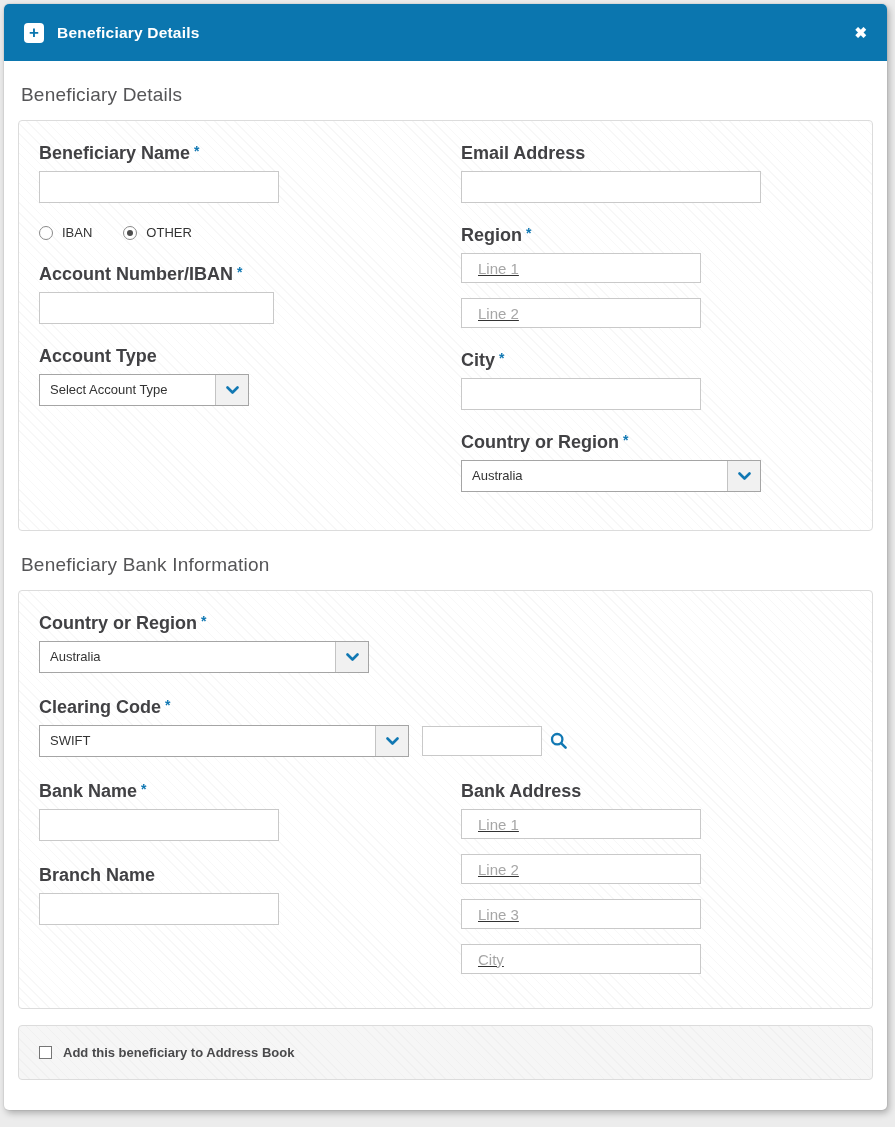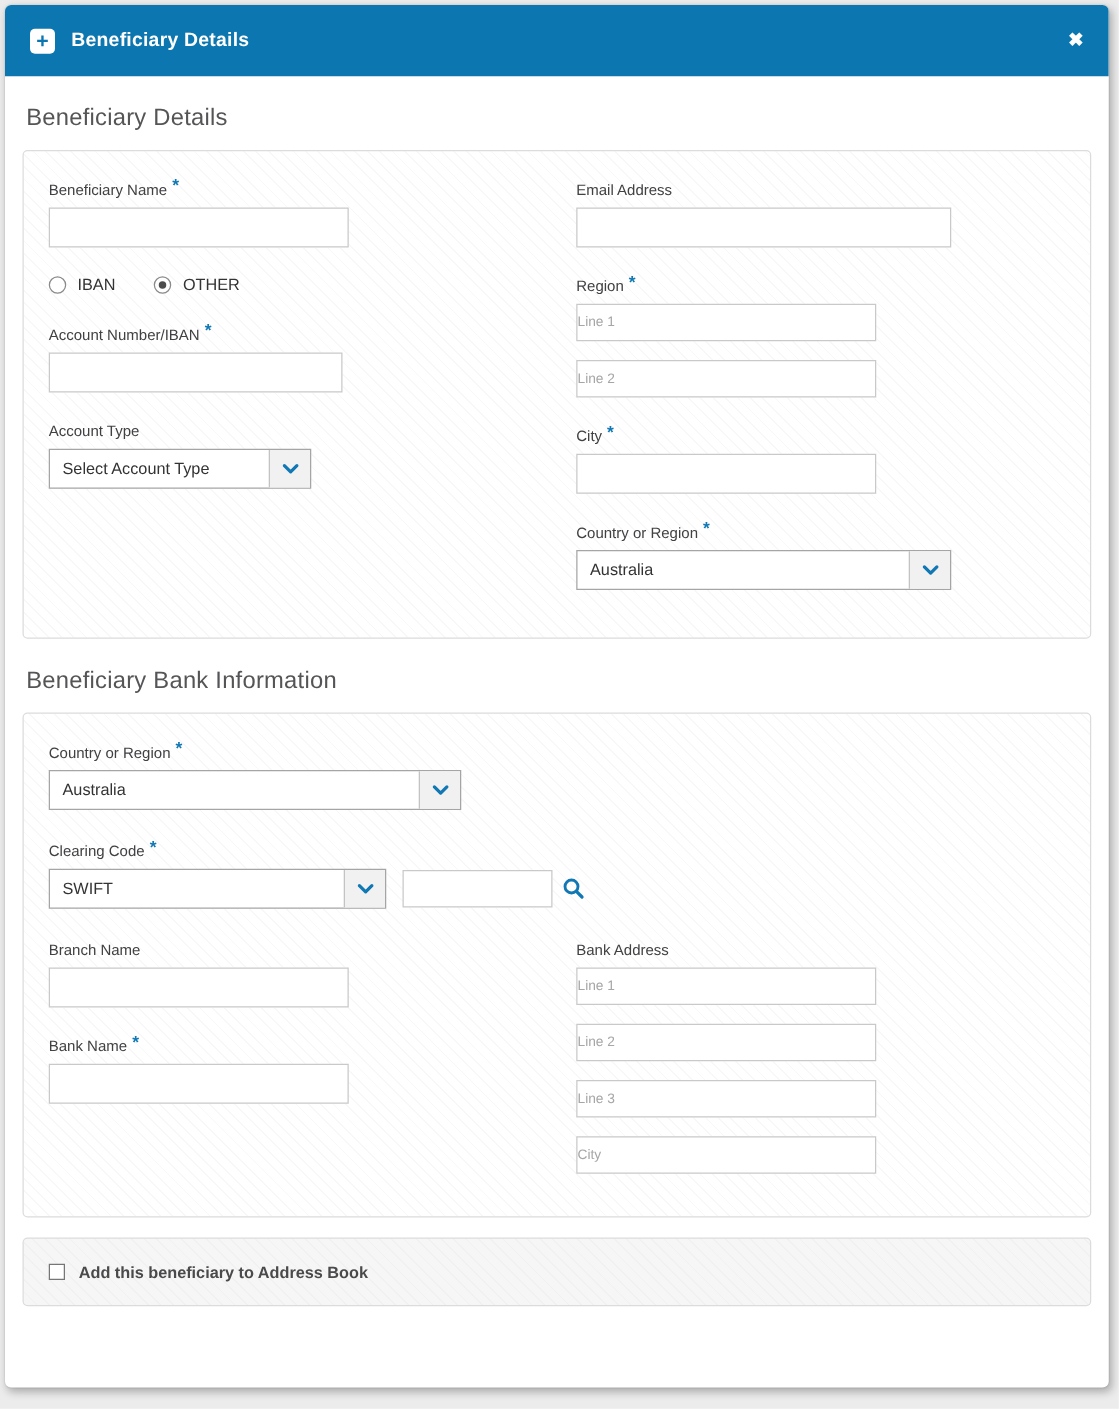--- a/index.html
+++ b/index.html
@@ -40,31 +40,31 @@
     margin: 23px 0 14px 3px; letter-spacing: 0.2px;
   }
   .panel {
     border: 1px solid #dcdcdc; border-radius: 4px;
     background-color: #ffffff;
     background-image: repeating-linear-gradient(45deg, rgba(110,110,110,0.05) 0 1px, transparent 1px 7px);
     padding: 22px 20px 16px 20px;
   }
   .grid-2 { display: grid; grid-template-columns: 422px 1fr; }
   .form-group { margin-bottom: 22px; }
-  .field-label { font-size: 12px; font-weight: 400; color: #414144; display: inline-block; margin-bottom: 7px; }
+  .field-label { font-size: 18px; font-weight: 700; color: #414144; display: inline-block; margin-bottom: 7px; }
   .req { color: #1178b3; font-weight: bold; font-size: 14px; margin-left: 4px; position: relative; top: -3px; }
   .text-input {
     display: block; height: 32px; border: 1px solid #c9c9c9; background: #fff;
-    font-family: "Liberation Sans", sans-serif; font-size: 11px; color: #333;
-    padding: 0 0; outline: none; border-radius: 0;
+    font-family: "Liberation Sans", sans-serif; font-size: 15px; color: #333;
+    padding: 0 16px; outline: none; border-radius: 0; text-decoration: underline;
   }
   .text-input::placeholder { color: #a6a6a6; opacity: 1; }
   .line-input { height: 30px; }
   .w240 { width: 240px; } .w235 { width: 235px; } .w300 { width: 300px; }
-  .w210 { width: 210px; } .w330 { width: 330px; } .w342 { width: 270px; } .w120 { width: 120px; }
+  .w210 { width: 210px; } .w330 { width: 330px; } .w342 { width: 370px; } .w120 { width: 120px; }
   .gap15 { margin-bottom: 15px; }
   
   .select {
     display: flex; height: 32px; border: 1px solid #a5a5a5; background: #fff; cursor: pointer;
   }
   .select-value { flex: 1; font-size: 13px; color: #333; line-height: 30px; padding: 0 10px;
     white-space: nowrap; overflow: hidden; }
   .select-btn {
     width: 33px; flex: 0 0 auto; background: #f1f1f1; border-left: 1px solid #c3c3c3;
     display: flex; align-items: center; justify-content: center;
@@ -204,26 +204,26 @@
                 <circle cx="7.2" cy="7.2" r="5.2" fill="none" stroke="#1178b3" stroke-width="2.3"></circle>
                 <line x1="11.3" y1="11.3" x2="15.6" y2="15.6" stroke="#1178b3" stroke-width="2.6" stroke-linecap="round"></line>
               </svg>
           </span>
         </div>
       </div>
 
       <div class="grid-2">
 
         <div>
+          <div class="form-group" style="margin-bottom:24px;">
+            <span class="field-label">Bank Name</span><span class="req">*</span>
+            <input class="text-input w240" type="text" style="">
+          </div>
           <div class="form-group">
             <span class="field-label">Branch Name</span>
-            <input class="text-input w240" type="text" style="">
-          </div>
-          <div class="form-group" style="margin-bottom:24px;">
-            <span class="field-label">Bank Name</span><span class="req">*</span>
             <input class="text-input w240" type="text" style="">
           </div>
         </div>
 
         <div>
           <div class="form-group">
             <span class="field-label">Bank Address</span>
             <input class="text-input line-input w240 gap15" type="text" placeholder="Line 1" style="">
             <input class="text-input line-input w240 gap15" type="text" placeholder="Line 2" style="">
             <input class="text-input line-input w240 gap15" type="text" placeholder="Line 3" style="">

